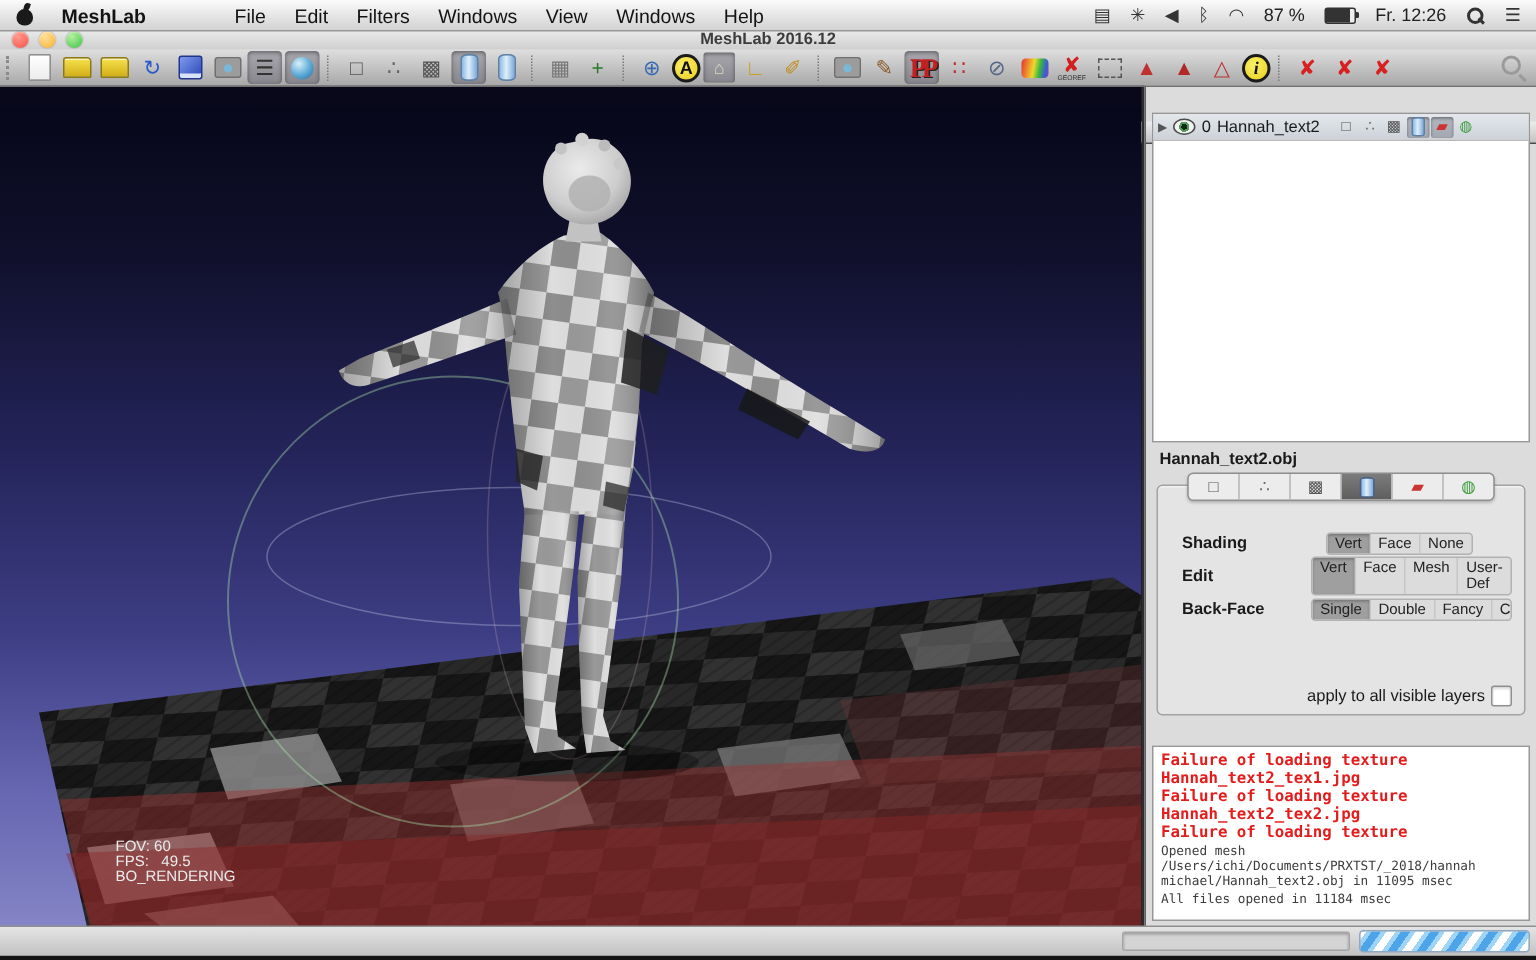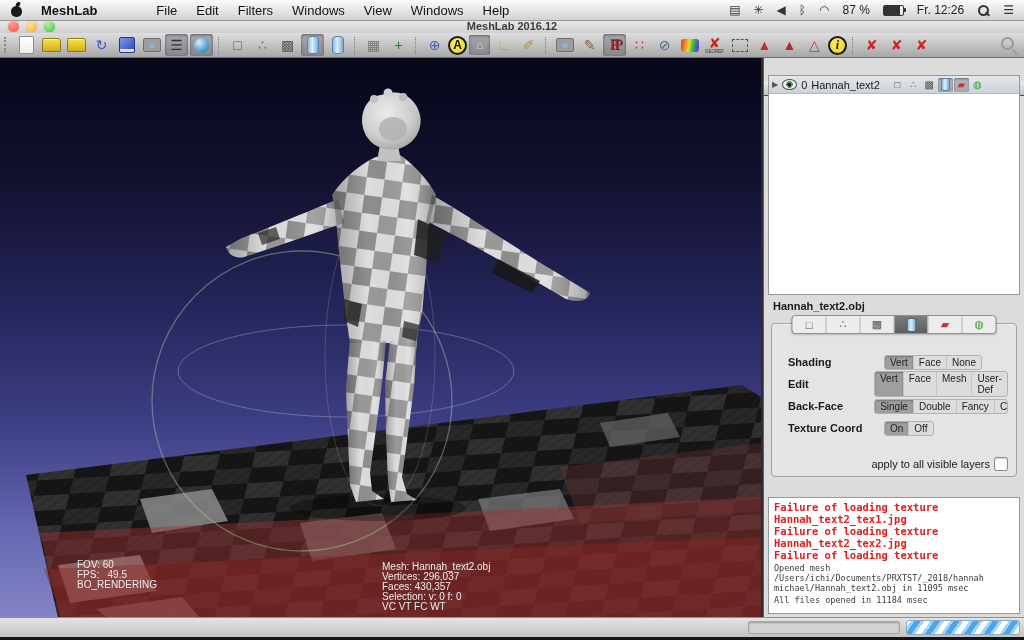--- a/index.html
+++ b/index.html
@@ -52,21 +52,21 @@
   .i-cam::before{content:"";width:16px;height:12px;border:1px solid #6f6f6f;border-radius:2px;
                  background:radial-gradient(circle at 50% 55%,#79b8d8 0 2.5px,#9c9c9c 3px),linear-gradient(#cfcfcf,#8f8f8f);}
   .i-globe::before{content:"";width:15px;height:15px;border-radius:50%;
                    background:radial-gradient(circle at 35% 30%,#d8f0fa,#5aa8d4 55%,#2c6c94);}
   .i-cyl::before{content:"";width:10px;height:16px;border-radius:5px/3px;
                  background:linear-gradient(90deg,#8fb8e4,#dcf0fc 45%,#7ea8d8);border:1px solid #5c80a8;}
   .i-acircle, .i-info{width:19px;height:19px;border-radius:50%;background:radial-gradient(circle at 40% 35%,#fcf06a,#e8ce18);
        border:2px solid #1a1a1a;color:#111;font-weight:bold;font-size:12px;box-sizing:border-box;}
   .i-info{font-family:"Liberation Serif",serif;font-style:italic;}
   .i-arch{background:#3a3a55;width:21px;height:20px;color:#d8d8c0;font-size:12px;border-radius:2px;}
-  .i-pp{font-family:"Liberation Serif",serif;font-weight:normal;color:#c42020;font-size:14px;letter-spacing:-3px;
+  .i-pp{font-family:"Liberation Serif",serif;font-weight:bold;color:#c42020;font-size:18px;letter-spacing:-3px;
         text-shadow:1px 1px 0 #222;}
   .i-rainbow::before{content:"";width:18px;height:13px;border-radius:3px;
         background:linear-gradient(100deg,#e23333,#f08a2c 25%,#ecd92c 45%,#3cba3c 65%,#3762c8 85%,#8a3cc0);}
   .i-rectsel::before{content:"";width:14px;height:11px;border:1px dashed #555;}
   .i-mag{position:relative;}
   .i-mag::before{content:"";position:absolute;left:4px;top:3px;width:9px;height:9px;border:2px solid #9a9a9a;border-radius:50%;}
   .i-mag::after{content:"";position:absolute;width:6px;height:2px;background:#9a9a9a;transform:rotate(45deg);right:2px;bottom:3px;}
   
   .viewport{position:absolute;left:0;top:57px;width:761px;height:561px;background:#08081a;
             border-right:2px solid #2c2c2c;z-index:10;}
@@ -312,21 +312,20 @@
           <ellipse cx="393" cy="58" rx="14" ry="12" fill="#b2b2b2" opacity="0.85"></ellipse>
 
           <polygon points="418,148 446,162 438,192 414,184" fill="#1e1e1e" opacity="0.85"></polygon>
           <polygon points="498,188 540,210 532,222 492,202" fill="#181818" opacity="0.85"></polygon>
           <polygon points="344,228 362,233 358,256 344,250" fill="#242424" opacity="0.8"></polygon>
           <polygon points="404,250 420,254 416,270 402,266" fill="#202020" opacity="0.7"></polygon>
           <polygon points="258,162 276,156 280,168 262,174" fill="#282828" opacity="0.7"></polygon>
         </g>
       </svg>
       <div class="hud hud-left" id="hud-left"><div>FOV: 60</div><div>FPS:   49.5</div><div>BO_RENDERING</div></div>
-      <div class="hud hud-center" id="hud-center"><div>Mesh: Hannah_text2.obj</div><div>Vertices: 296,037</div><div>Faces: 430,357</div><div>Selection: v: 0 f: 0</div><div>VC VT FC WT</div></div>
     </div>
   </div>
 
   <div class="rpanel">
     <div class="subtitlebar">
       <div class="dockbtns">
         <span class="dockbtn close"></span>
         <span class="dockbtn float"></span>
       </div>
       <span class="subtitle">Project_1</span>
@@ -379,27 +378,20 @@
       </div>
       <div class="ctrl-row" style="top:74px">
         <span class="ctrl-label">Back-Face</span>
         <span class="seg">
             <span class="segopt sel">Single</span>
             <span class="segopt">Double</span>
             <span class="segopt">Fancy</span>
             <span class="segopt">Cull</span>
           </span>
       </div>
-      <div class="ctrl-row" style="top:96px">
-        <span class="ctrl-label">Texture Coord</span>
-        <span class="seg">
-            <span class="segopt sel">On</span>
-            <span class="segopt">Off</span>
-          </span>
-      </div>
       <div class="apply-row">
         <span>apply to all visible layers</span>
         <span class="checkbox"></span>
       </div>
     </div>
 
     <div class="logbox" id="log-box">
         <div class="log-error">Failure of loading texture</div>
         <div class="log-error">Hannah_text2_tex1.jpg</div>
         <div class="log-error">Failure of loading texture</div>

